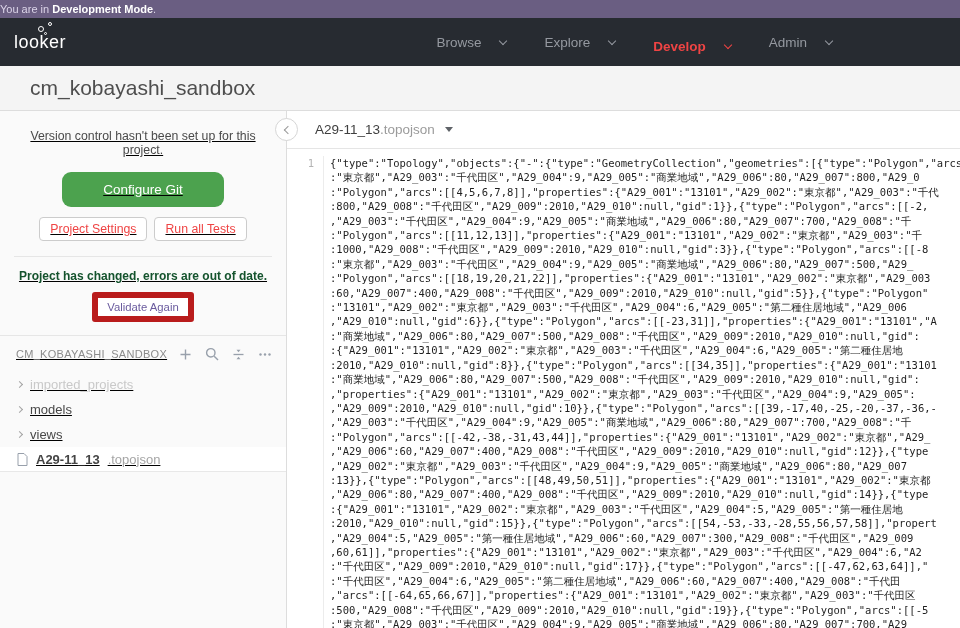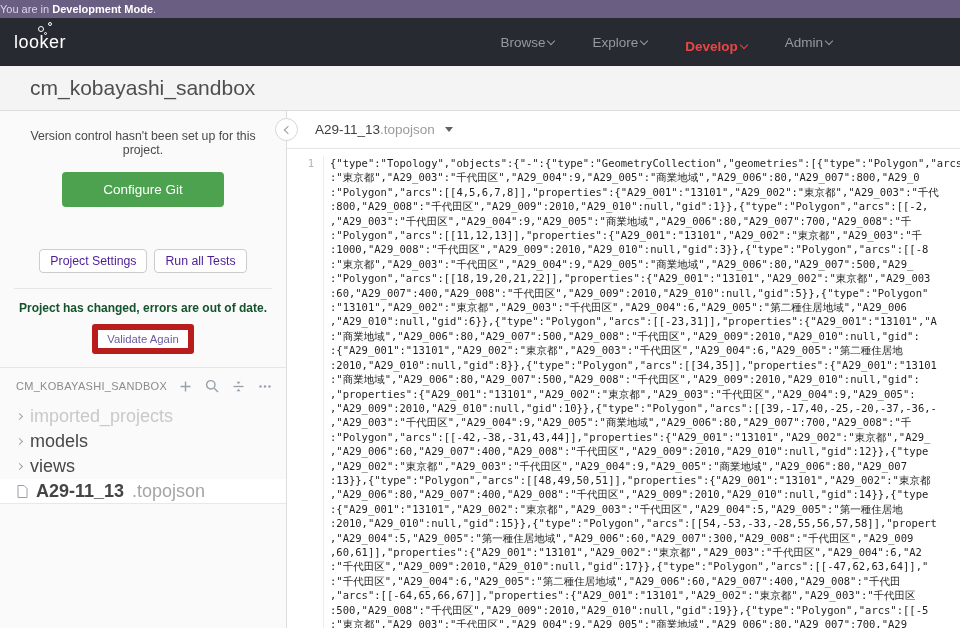--- a/index.html
+++ b/index.html
@@ -13,62 +13,62 @@
 
   
   .nav { height:48px; background:#272B31; display:flex; align-items:center; }
   .logo { position:relative; margin-left:14px; color:#fff; font-size:18px;
     letter-spacing:.5px; cursor:default; }
   .logo .bub { position:absolute; border:1.5px solid #fff; border-radius:50%; }
   .logo .b1 { width:6px; height:6px; left:24px; top:-6px; }
   .logo .b2 { width:4px; height:4px; left:34px; top:-10px; }
   .logo .b3 { width:3px; height:3px; left:30px; top:0px; }
   .nav-menu { display:flex; gap:38px; margin-left:auto; margin-right:128px; }
-  .nav-item { display:flex; align-items:center; gap:3px; color:#9599A0;
+  .nav-item { display:flex; align-items:center; gap:19px; color:#9599A0;
     font-size:13.5px; cursor:pointer;justify-content:center; }
   .nav-item.active { color:#ef4444; font-weight:bold;margin-top:8px; }
   .chev-down { width:6px; height:6px; border-right:1.5px solid currentColor;
     border-bottom:1.5px solid currentColor; transform:rotate(45deg);
     margin-top:-3px; display:inline-block; }
 
   
   .titlebar { height:45px; background:#F4F4F4; border-bottom:1px solid #DDDDDD;
     display:flex; align-items:center; padding-left:30px; }
   .titlebar h1 { font-size:21px; font-weight:normal; color:#4E4E4E; }
 
   
   .app-body { display:flex; height:517px; }
 
   
   .sidebar { width:287px; flex-shrink:0; background:#FAFAFA;
-    border-right:1px solid #DDDDDD; }
+    border-right:1px solid #DDDDDD;text-decoration:underline; }
   .vc-section { text-align:center; padding:18px 14px 0 14px; }
   .vc-msg { font-size:12.3px; color:#4A4A4A; }
   .git-btn { display:block; margin:15px 48px 0 48px; width:calc(100% - 96px);
-    height:35px; background:#4CA24E; border:none; border-radius:4px;
+    height:35px; background:#4CA24E; border:none; border-radius:9px;
     color:#fff; font-size:13.5px; font-family:inherit; cursor:pointer; }
   .btn-row { margin-top:10px; display:flex; justify-content:center; gap:7px; }
-  .sec-btn { font-size:12.3px; color:#4c1d95; background:#fff;
+  .sec-btn { font-size:12.3px; color:#ef4444; background:#fff;
     border:1px solid #CCCCCC; border-radius:4px; padding:4px 10px;
-    font-family:inherit; cursor:pointer;margin-top:32px; }
+    font-family:inherit; cursor:pointer; }
   .divider { border-bottom:1px solid #E6E6E6; margin-top:15px; }
   .warn-section { text-align:center; padding:12px 10px 13px 10px;
     border-bottom:1px solid #E6E6E6; }
   .warn-text { font-size:12px; font-weight:bold; color:#14532d; }
   .validate-btn { margin-top:9px; font-size:11.3px; color:#6A5B9E;
     background:#fff; border:6px solid #b91c1c; border-radius:3px;
     padding:3px 9px; font-family:inherit; cursor:pointer; }
   .fb-header { height:36px; display:flex; align-items:center;
     padding:0 14px 0 16px; }
   .fb-title { font-size:11px; color:#8B8B8B; letter-spacing:.3px;
     font-weight:500; }
   .fb-icons { margin-left:auto; display:flex; gap:13px; align-items:center; }
   .fb-icons svg { cursor:pointer; display:block; }
   .tree-row { height:25px; display:flex; align-items:center; gap:8px;
-    padding-left:17px; cursor:pointer; font-size:18px; color:#484848; }
+    padding-left:17px; cursor:pointer; font-size:13px; color:#484848; }
   .tree-row.muted { color:#C9C9C9; }
   .tree-row.selected { background:#FFFFFF; border-bottom:1px solid #E8E8E8; }
   .tree-chev { width:5px; height:5px; border-top:1.5px solid #A3A3A3;
     border-right:1.5px solid #A3A3A3; transform:rotate(45deg);
     flex-shrink:0; }
   .file-name { font-weight:bold; color:#454545; }
   .file-ext { color:#A5A5A5; }
 
   
   .main { flex:1; position:relative; background:#fff; min-width:0; }

